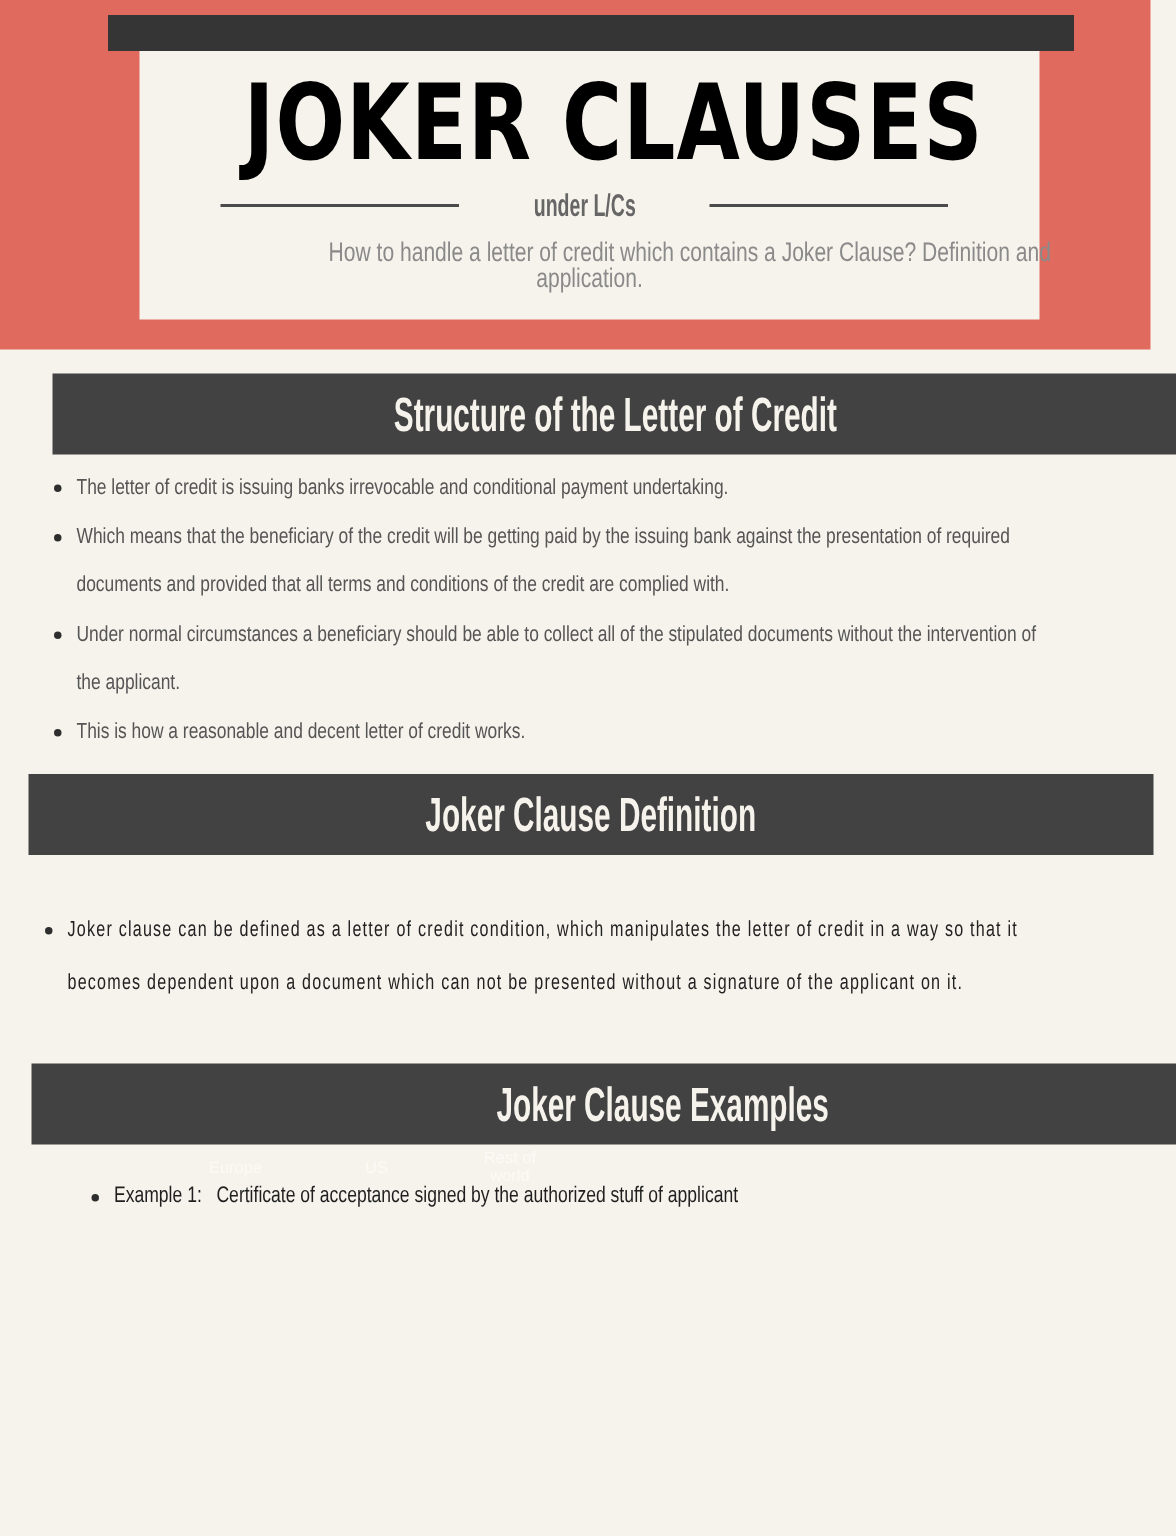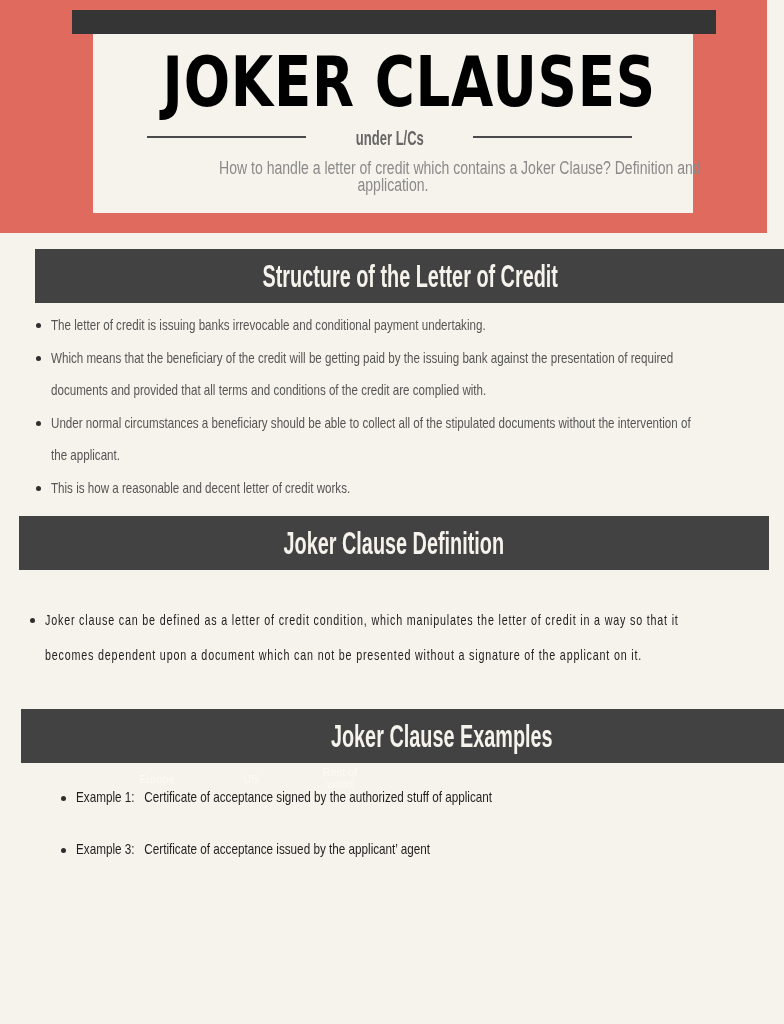--- a/index.html
+++ b/index.html
@@ -93,14 +93,13 @@
 
 <div class="abs section-header" style="left:21px; top:709px;padding-left:46px;">
   <span class="narrow">Joker Clause Examples</span>
 </div>
 <div class="abs ghost" style="left:132px; top:773px; width:50px;">Europe</div>
 <div class="abs ghost" style="left:236px; top:773px; width:30px;">US</div>
 <div class="abs ghost" style="left:318px; top:766px; width:44px;">Rest of world</div>
 
 <ul class="abs list s3" style="left:44px; top:787px;margin-left:32px;">
   <li><span class="bullet"></span><span class="txt"><span>Example 1:</span>&nbsp;&nbsp; <span>Certificate of acceptance signed by the authorized stuff of applicant</span></span></li>
-  <li><span class="bullet"></span><span class="txt"><span>Example 3:</span>&nbsp;&nbsp; <span>Certificate of acceptance issued by the applicant’ agent</span></span></li>
 </ul>
 
 </body></html>

